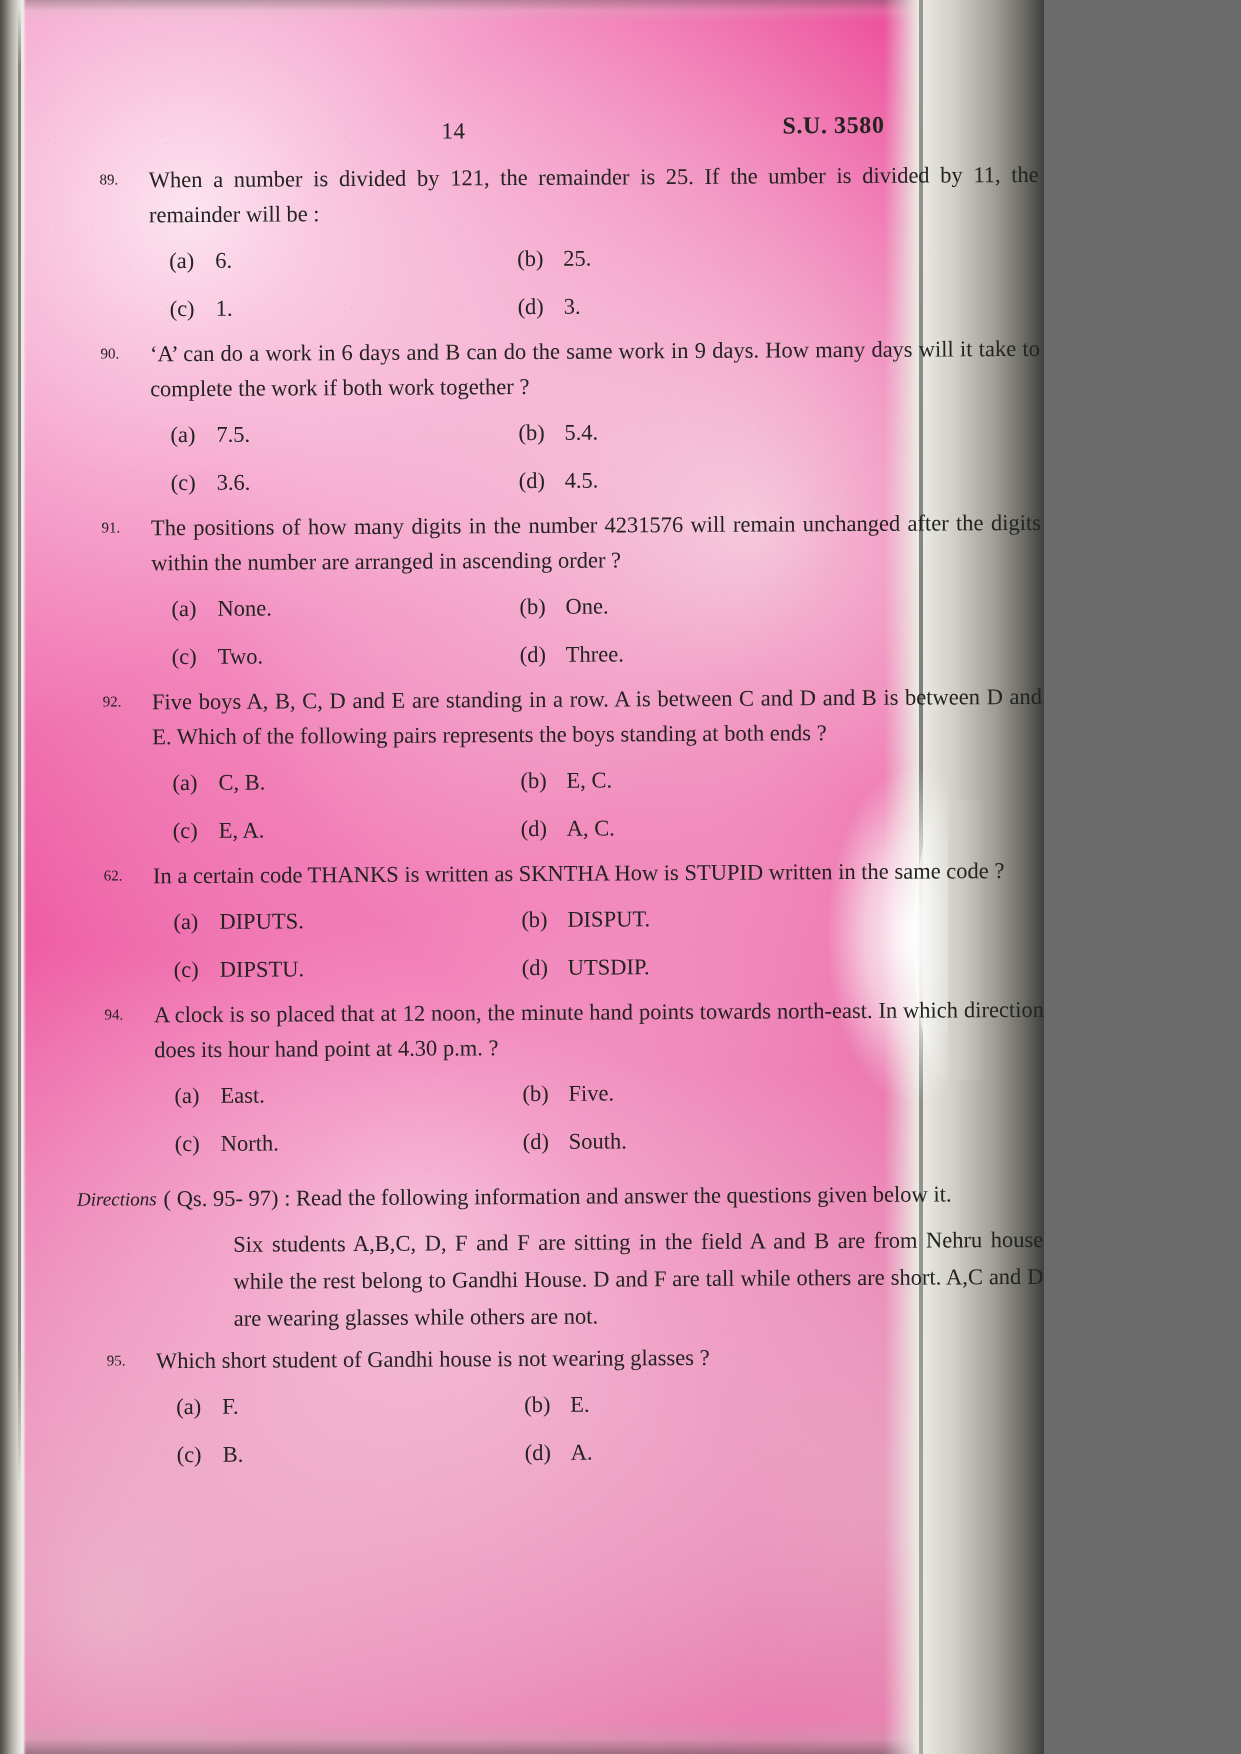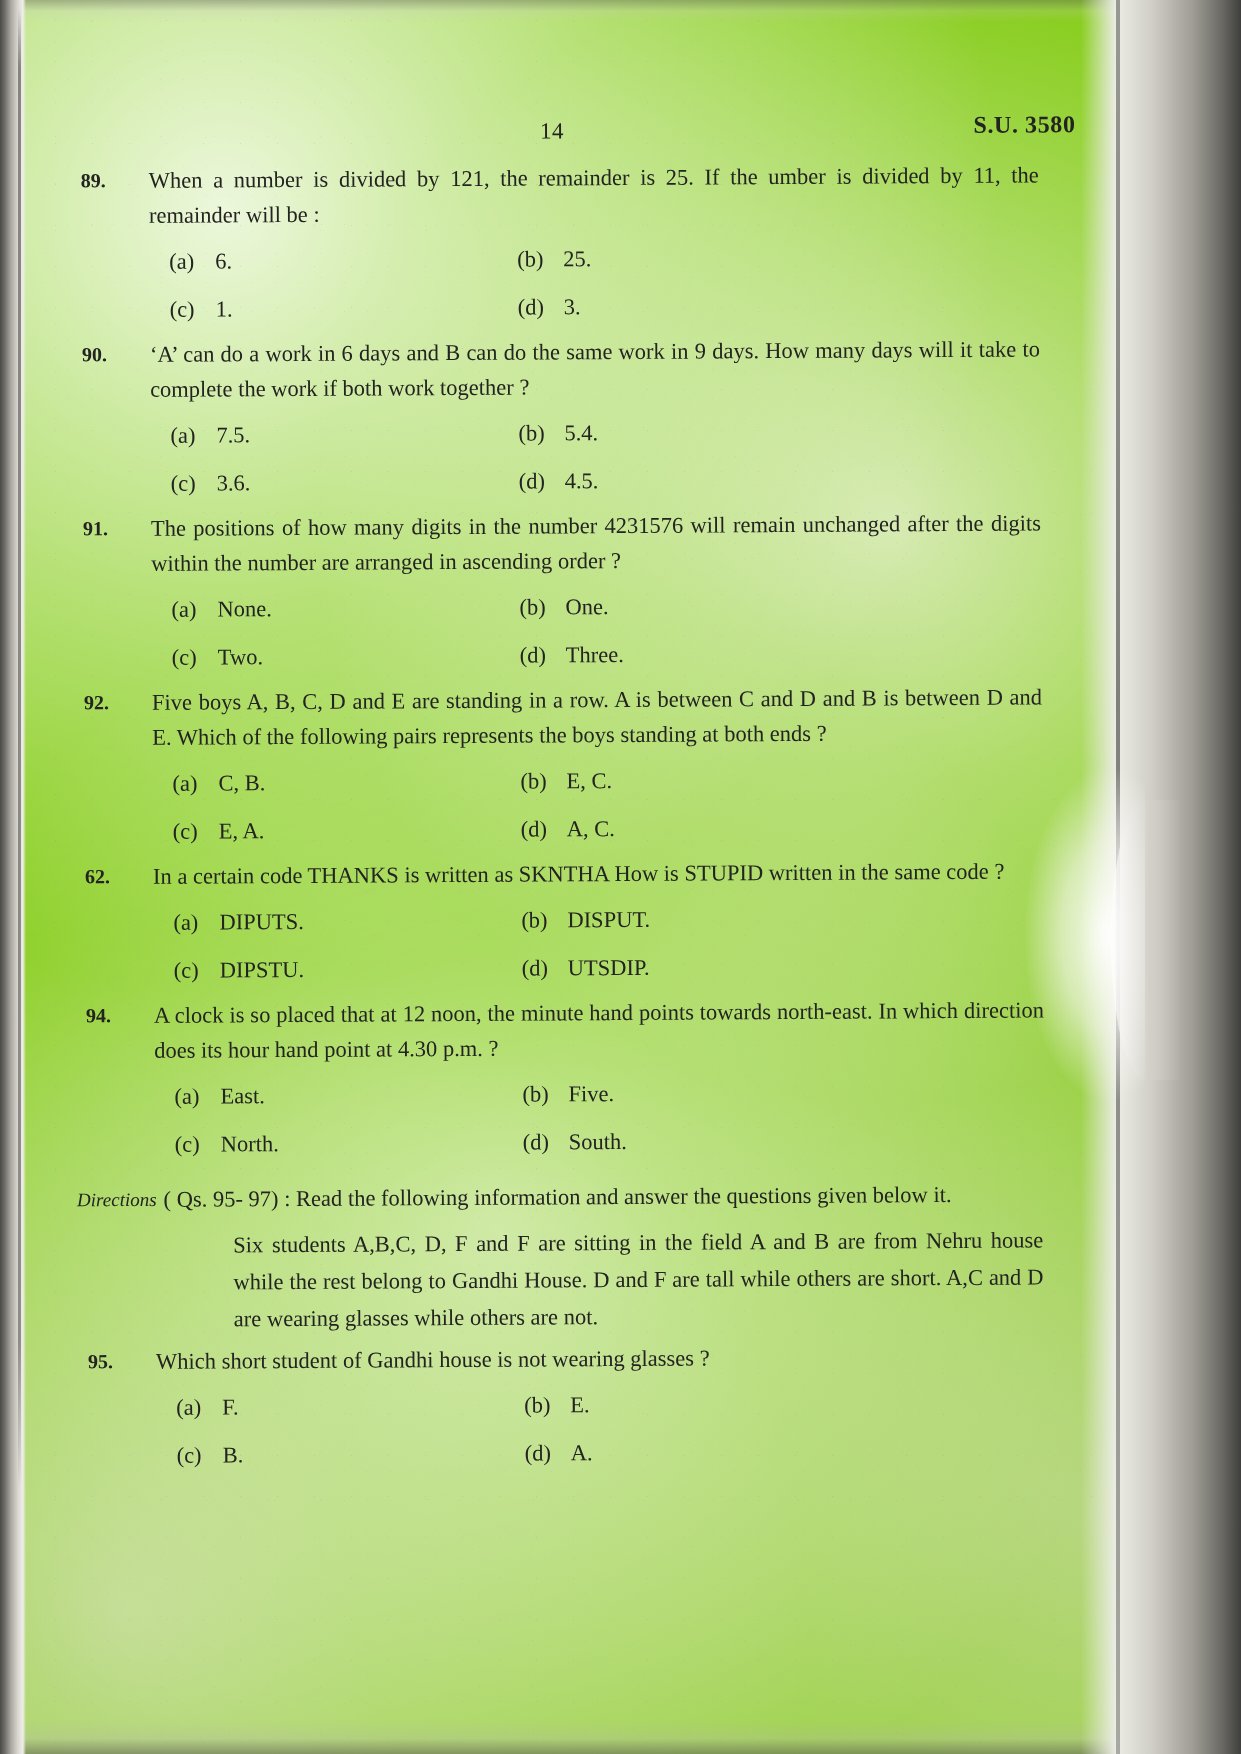--- a/index.html
+++ b/index.html
@@ -10,23 +10,23 @@
   body {
     width: 1241px;
     height: 1754px;
     overflow: hidden;
     font-family: "Liberation Serif", "DejaVu Serif", serif;
   }
 
   
   .scan {
     position: relative;
-    width: 1241px;
+    width: 1044px;
     height: 1754px;
-    background: #84cc16;
+    background: #ec4899;
     overflow: hidden;
   }
   
   .scan::before {
     content: "";
     position: absolute;
     inset: 0;
     background:
       radial-gradient(circle at 18% 12%, rgba(255,255,255,0.85) 0%, rgba(255,255,255,0) 42%),
       radial-gradient(circle at 72% 30%, rgba(248,247,243,0.7) 0%, rgba(248,247,243,0) 38%),
@@ -141,21 +141,21 @@
   .page-num {
     position: absolute;
     left: 0; right: 0;
     text-align: center;
     font-size: 23px;
     letter-spacing: 0.5px;
     transform: translateX(-38px);
   }
   .paper-code {
     position: absolute;
-    right: 12px;
+    right: 6px;
     top: -4px;
     font-size: 24px;
     font-weight: bold;
     letter-spacing: 0.6px;
   }
 
   
   .qlist {
     position: absolute;
     top: 160px;
@@ -166,25 +166,24 @@
     display: block;
     margin-bottom: 4px;
   }
   .qhead {
     display: flex;
     align-items: flex-start;
   }
   .qnum {
     width: 56px;
     flex: 0 0 56px;
-    text-align: left;
+    text-align: center;
     padding-right: 12px;
-    font-size: 20px;
+    font-size: 15px;
     line-height: 35px;
-    font-weight: bold;
   }
   .qtext {
     flex: 1;
     font-size: 22.5px;
     line-height: 35px;
     text-align: justify;
     text-justify: inter-word;
     padding-right: 2px;
   }
   .opts {

